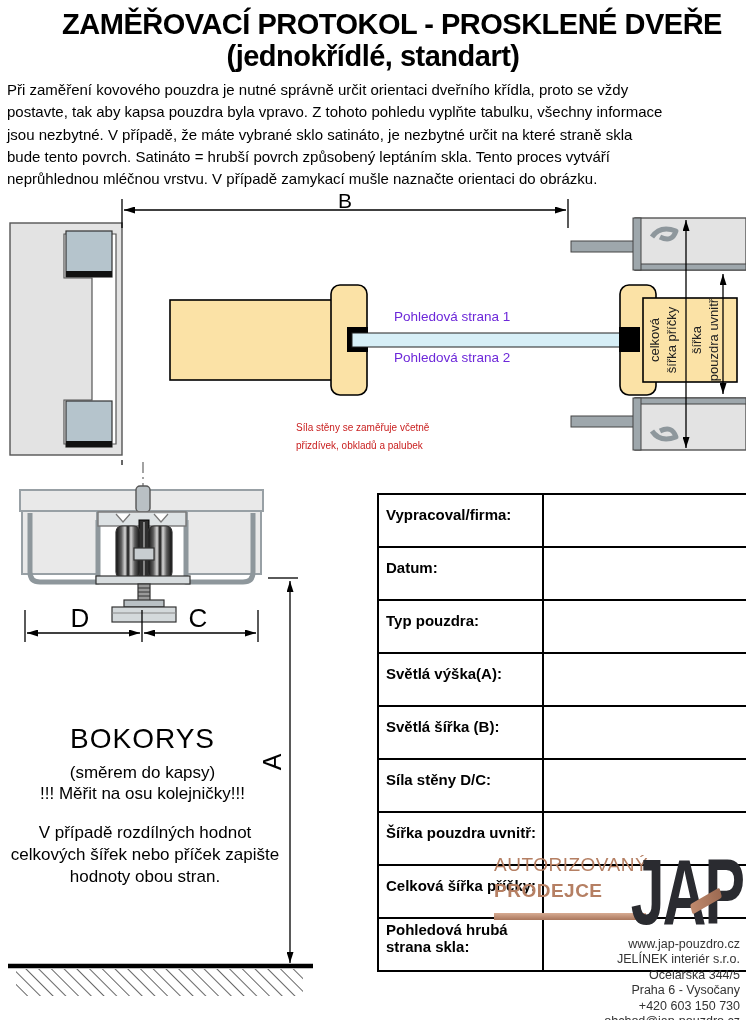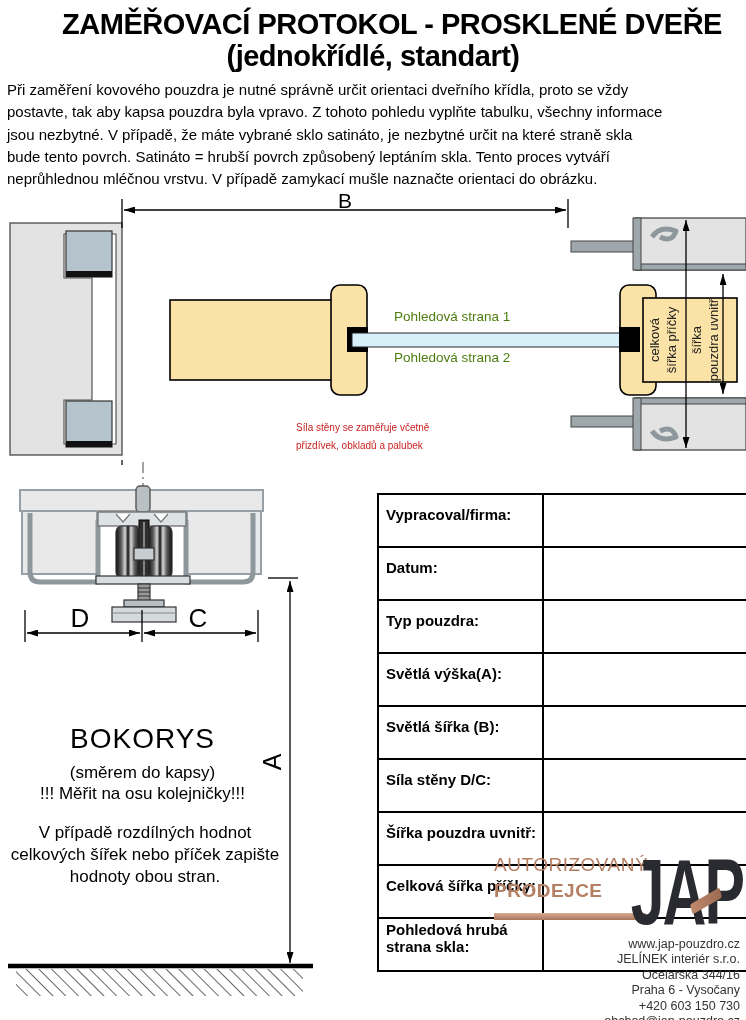--- a/index.html
+++ b/index.html
@@ -7,21 +7,21 @@
         font-family:"Liberation Sans",sans-serif;color:#000;}
   .abs{position:absolute;}
   
   #title1,#title2{left:0;width:746px;text-align:center;font-weight:bold;font-size:29px;
         letter-spacing:-0.5px;line-height:32px;}
   #title1{top:8px;padding-left:19px;} #title2{top:40px;}
   #intro{top:79px;left:7px;width:738px;font-size:15px;line-height:22.3px;white-space:pre-line;}
   
   .dimlabel{font-size:21px;color:#000;}
   #dimB{top:189px;left:300px;width:90px;text-align:center;}
-  .viewlabel{font-size:13.5px;color:#4d7c0f;}
+  .viewlabel{font-size:13.5px;color:#6d28d9;}
   #side1{top:309px;left:394px;} #side2{top:350px;left:394px;}
   #rednote{top:419px;left:296px;font-size:10px;line-height:18px;color:#C91E1E;white-space:pre-line;}
   .rot{width:120px;height:36px;text-align:center;font-size:13px;line-height:17px;color:#222;
        transform:rotate(-90deg);white-space:pre-line;}
   #rot1{top:322px;left:604px;} #rot2{top:322px;left:646px;}
   
   #bokorys-title{top:723px;left:15px;width:255px;text-align:center;font-size:28px;letter-spacing:1px;}
   #bokorys-sub{top:763px;left:15px;width:255px;text-align:center;font-size:17px;}
   #bokorys-warn{top:784px;left:15px;width:255px;text-align:center;font-size:17px;}
   #bokorys-note{top:822px;left:5px;width:280px;text-align:center;font-size:17px;line-height:22px;white-space:pre-line;}
@@ -257,20 +257,20 @@
 
   <div class="abs" id="dealer">
     <div class="abs copper" id="auth1">AUTORIZOVANÝ</div>
     <div class="abs copper" id="auth2">PRODEJCE</div>
     <div class="abs" id="copperbar"></div>
     <div class="abs" id="japlogo">JAP</div>
     <div class="abs" id="swoosh"></div>
     <div class="abs" id="contact">
       <div>www.jap-pouzdro.cz</div>
       <div>JELÍNEK interiér s.r.o.</div>
-      <div>Ocelářská 344/16</div>
+      <div>Ocelářská 344/5</div>
       <div>Praha 6 - Vysočany</div>
       <div>+420 603 150 730</div>
       <div>obchod@jap-pouzdro.cz</div>
     </div>
   </div>
 
 </div>
 
 </body></html>

